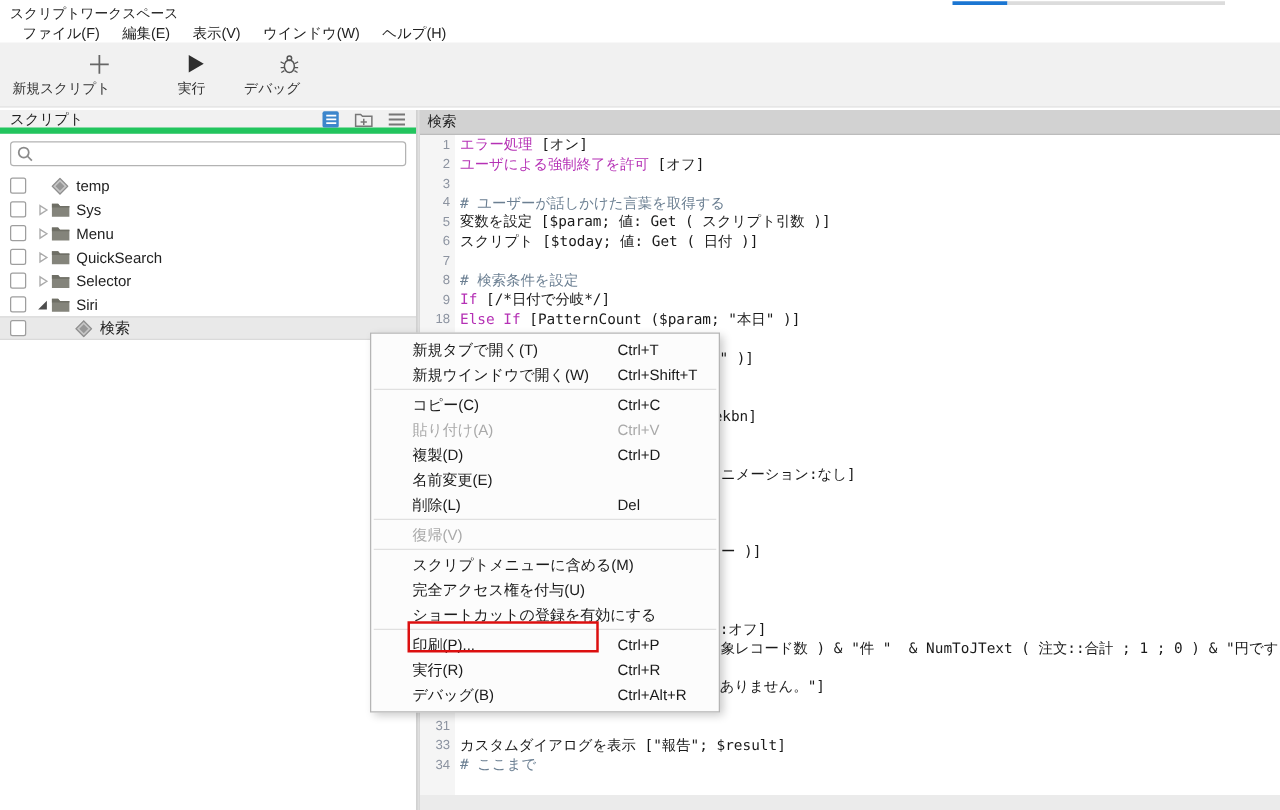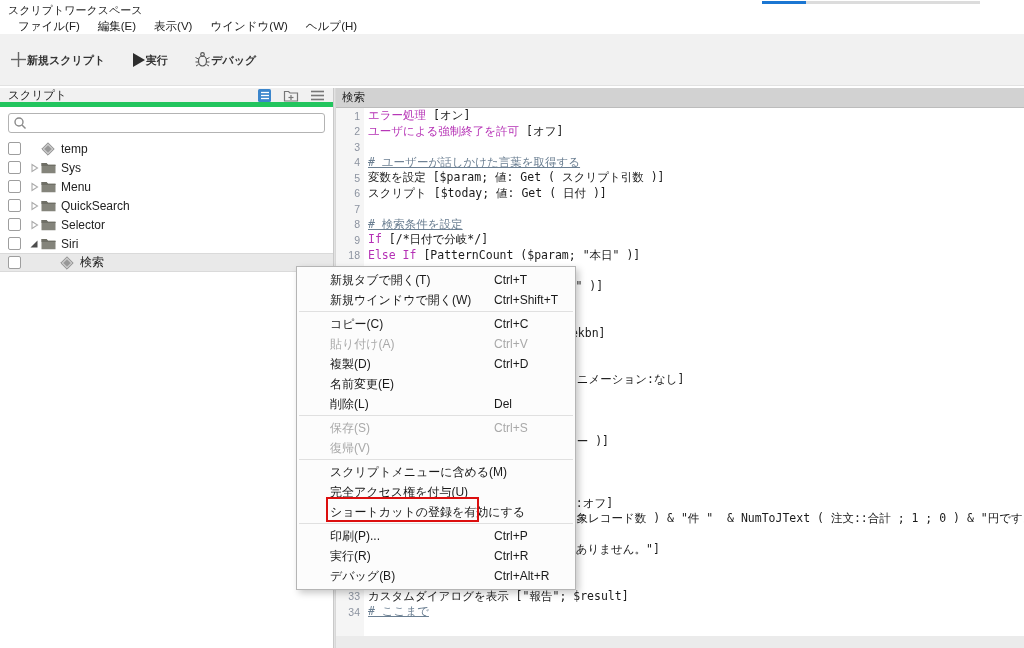--- a/index.html
+++ b/index.html
@@ -14,22 +14,22 @@
 
   .titlebar { position:absolute; left:0; top:0; width:100%; height:18px; }
   .title { position:absolute; left:8px; top:3px; font-size:11px; color:#222; }
 
   .menubar { position:absolute; left:0; top:18px; width:100%; height:16px; font-size:11.5px; }
   .mb-item { display:inline-block; padding:1px 9px 0 9px; color:#222; }
   .mb-item:first-child { padding-left:8px;margin-left:10px; }
 
   .toolbar { position:absolute; left:0; top:34px; width:100%; height:52px; background:#f1f1f1;
     border-bottom:1px solid #e2e2e2; display:flex; align-items:center; padding-left:10px; }
-  .tb-btn { display:flex; flex-direction:row; align-items:center; justify-content:center;
-    min-width:64px; height:46px; margin-right:12px;font-weight:bold; }
+  .tb-btn { display:flex; flex-direction:column; align-items:flex-end; justify-content:center;
+    min-width:64px; height:46px; margin-right:12px; }
   .tb-icon { height:20px; display:flex; align-items:center; justify-content:center; }
   .tb-label { font-size:11px; color:#333; margin-top:2px; white-space:nowrap; }
 
   
   .sidebar { position:absolute; left:0; top:88px; width:333px; bottom:0; background:#fff; }
   .side-header { position:absolute; left:0; top:0; width:100%; height:19px; background:#f1f1f1;
     border-bottom:5px solid #22c55e; display:flex; align-items:center; }
   .side-header-label { font-size:11.5px; color:#222; padding-left:8px; flex:1; }
   .side-icons { display:flex; align-items:center; gap:11px; padding-right:8px; }
   .side-icons span { display:inline-flex; }
@@ -56,21 +56,21 @@
     border-bottom:1px solid #bcbcbc; display:flex; align-items:center; }
   .tab-label { font-size:11.5px; color:#222; padding-left:6px; }
   .code { position:absolute; left:0; top:20px; width:100%; height:528px; background:#fff; }
   .gutterbg { position:absolute; left:0; top:0; width:28px; height:100%; background:#f5f5f5; }
   .cline { position:relative; height:15.5px; display:flex; align-items:center;
     font-family:"DejaVu Sans Mono", monospace; font-size:11.5px; white-space:pre; }
   .lnum { width:24px; text-align:right; color:#8c93a0; font-size:10.5px; flex:none;
     font-family:"Liberation Sans", sans-serif; }
   .ctext { padding-left:8px; white-space:pre; }
   .tok-kw { color:#b531b5; }
-  .tok-cm { color:#6b7f92;text-decoration:underline; }
+  .tok-cm { color:#6b7f92; }
   .tok-p  { color:#1a1a1a; }
 
   
   .ctxmenu { position:absolute; left:296px; top:266px; width:280px; background:#fcfcfc;
     border:1px solid #b5b5b5; box-shadow:3px 3px 7px rgba(0,0,0,0.22); z-index:30; padding:3px 0; }
   .mitem { position:relative; height:20px; line-height:20px; font-size:12px; color:#1a1a1a;
     padding-left:33px; white-space:nowrap; }
   .mitem.dis { color:#a9a9a9; }
   .msc { position:absolute; left:197px; top:0; }
   .msep { height:3px; border-top:1px solid #e0e0e0; margin:1px 2px 0 2px; }
@@ -312,21 +312,20 @@
   <div class="ctxmenu" id="ctxmenu">
       <div class="mitem"><span>新規タブで開く(T)</span><span class="msc">Ctrl+T</span></div>
       <div class="mitem"><span>新規ウインドウで開く(W)</span><span class="msc">Ctrl+Shift+T</span></div>
       <div class="msep"></div>
       <div class="mitem"><span>コピー(C)</span><span class="msc">Ctrl+C</span></div>
       <div class="mitem dis"><span>貼り付け(A)</span><span class="msc">Ctrl+V</span></div>
       <div class="mitem"><span>複製(D)</span><span class="msc">Ctrl+D</span></div>
       <div class="mitem"><span>名前変更(E)</span></div>
       <div class="mitem"><span>削除(L)</span><span class="msc">Del</span></div>
       <div class="msep"></div>
-      <div class="mitem dis"><span>保存(S)</span><span class="msc">Ctrl+S</span></div>
       <div class="mitem dis"><span>復帰(V)</span></div>
       <div class="msep"></div>
       <div class="mitem"><span>スクリプトメニューに含める(M)</span></div>
       <div class="mitem"><span>完全アクセス権を付与(U)</span></div>
       <div class="mitem"><span>ショートカットの登録を有効にする</span></div>
       <div class="msep"></div>
       <div class="mitem"><span>印刷(P)...</span><span class="msc">Ctrl+P</span></div>
       <div class="mitem"><span>実行(R)</span><span class="msc">Ctrl+R</span></div>
       <div class="mitem"><span>デバッグ(B)</span><span class="msc">Ctrl+Alt+R</span></div>
     </div>

